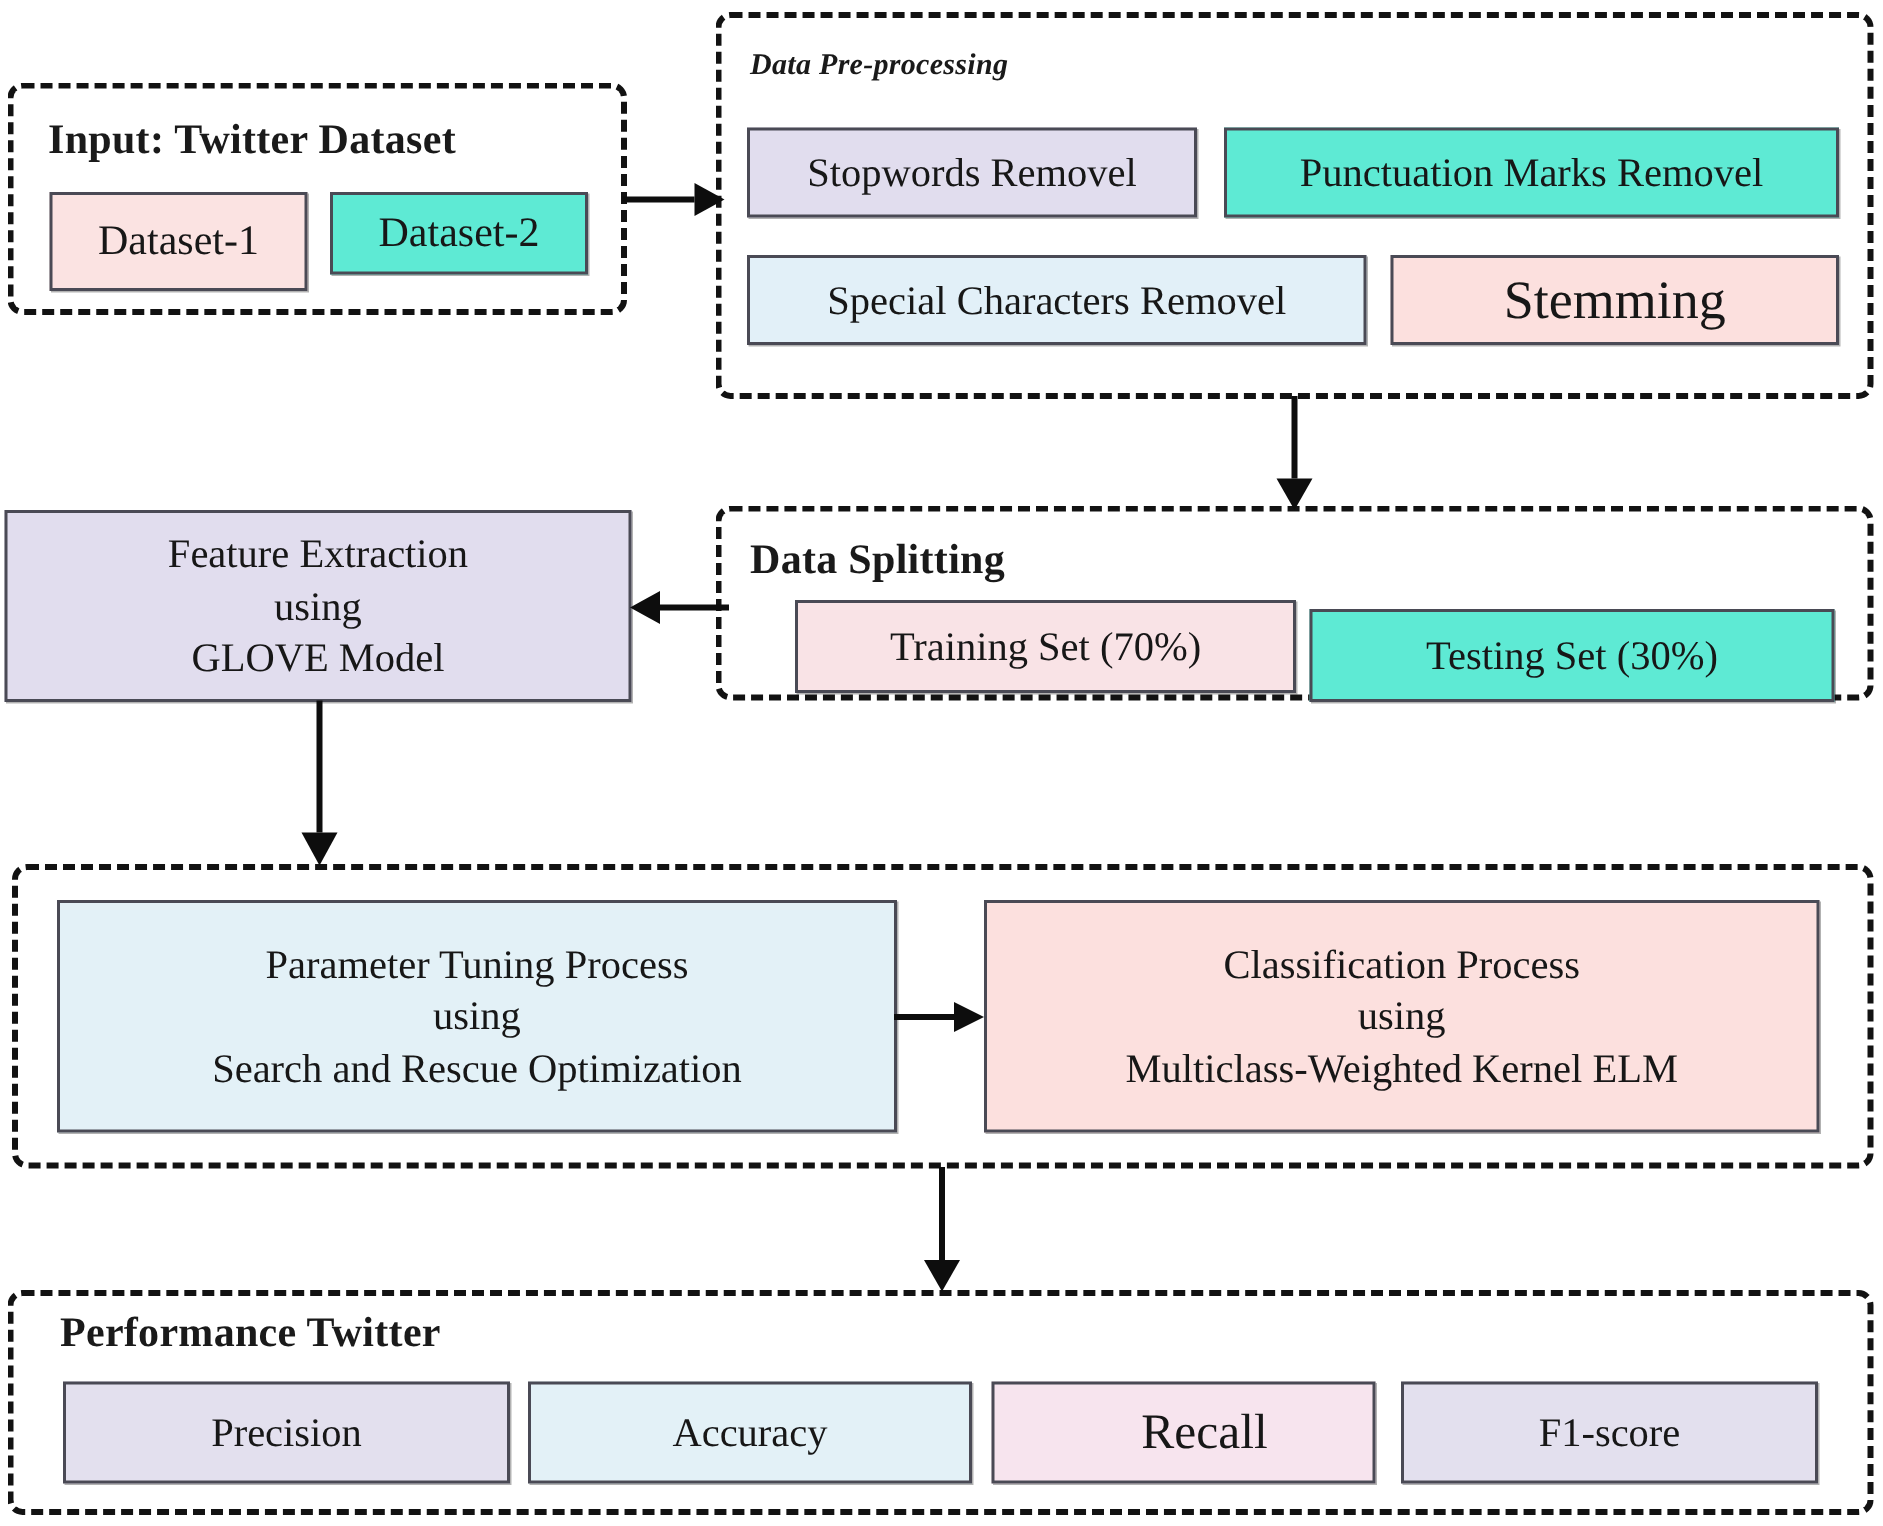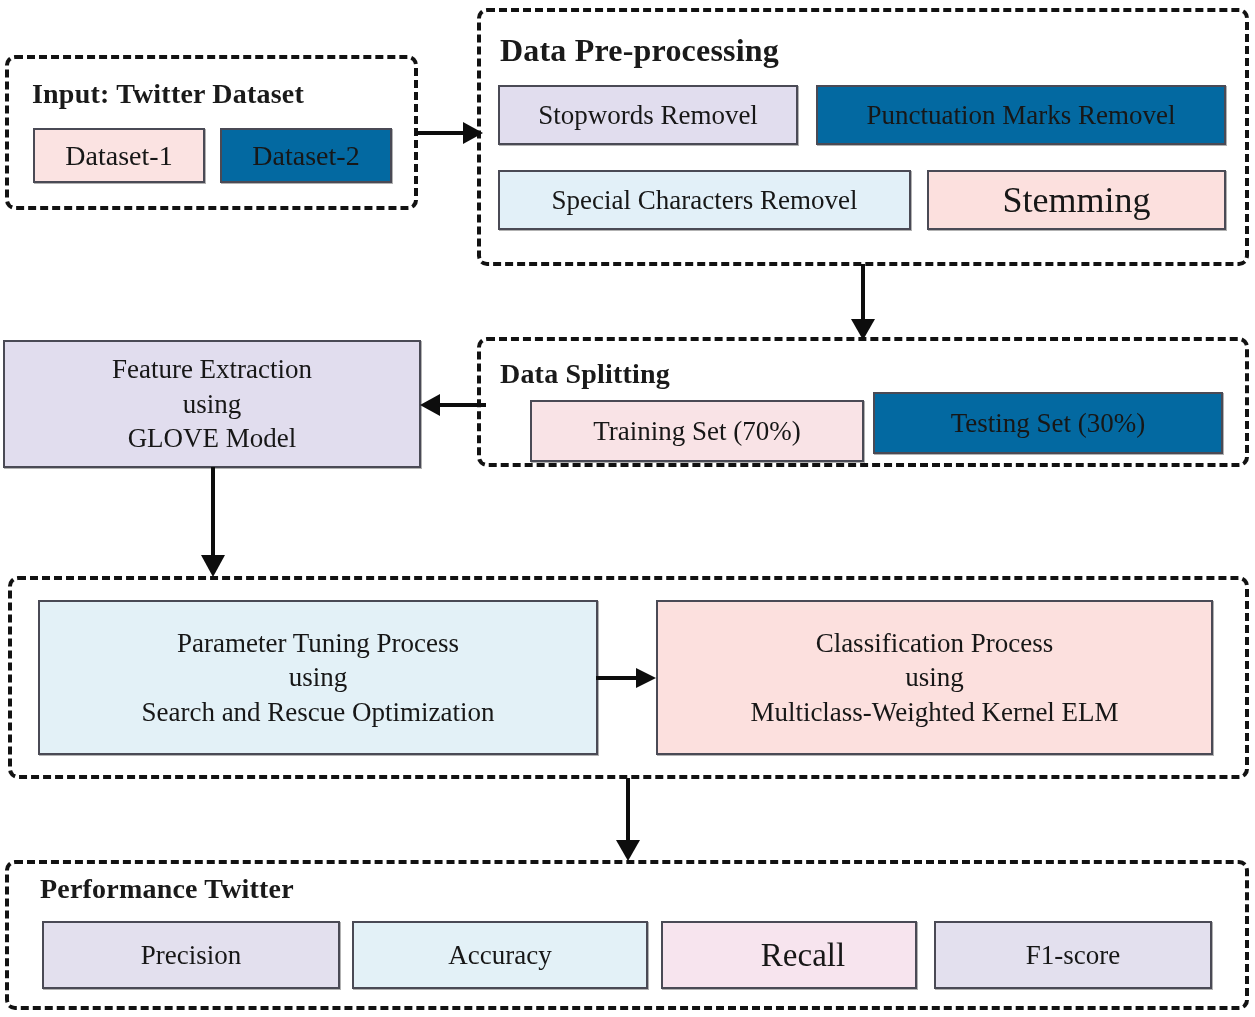--- a/index.html
+++ b/index.html
@@ -43,21 +43,21 @@
     text-align: center;
     color: #171717;
     line-height: 1.28;
     box-shadow: 1px 1px 0 rgba(0,0,0,0.30);
   }
   .node .lines {
     white-space: pre-line;
   }
   
   .fill-pink     { background: #fbe3e2; }
-  .fill-lilac    { background: #0369a1; }
+  .fill-lilac    { background: #5eead4; }
   .fill-lavender { background: #e1ddee; }
   .fill-cyan     { background: #e2f0f8; }
   .fill-rose     { background: #f9e3e6; }
   .fill-blush    { background: #f7e4ee; }
   .fill-peri     { background: #e3e0ee; }
   .fill-ice      { background: #e3f1f7; }
   .fill-salmon   { background: #fce0de; }
 
   
   .arrow-svg {
@@ -74,29 +74,29 @@
     fill: #0d0d0d;
   }
 </style>
 </head>
 <body>
 
 <div id="canvas">
 
   <div class="group" style="left:5px; top:55px; width:413px; height:155px;"></div>
   <div class="group-title" style="left:32px; top:78px; font-size:28px;">Input: Twitter Dataset</div>
-  <div class="node fill-pink" style="left:33px; top:128px; width:172px; height:55px; font-size:28px;">
+  <div class="node fill-pink" style="left:33px; top:128px; width:172px; height:66px; font-size:28px;">
     <span class="lines">Dataset-1</span>
   </div>
   <div class="node fill-lilac" style="left:220px; top:128px; width:172px; height:55px; font-size:28px;">
     <span class="lines">Dataset-2</span>
   </div>
 
   <div class="group" style="left:477px; top:8px; width:772px; height:258px;"></div>
-  <div class="group-title" style="left:500px; top:32px; font-size:32px;">Data Pre-processing</div>
+  <div class="group-title" style="left:500px; top:32px; font-size:20px;font-style:italic;">Data Pre-processing</div>
   <div class="node fill-lavender" style="left:498px; top:85px; width:300px; height:60px; font-size:27px;">
     <span class="lines">Stopwords Removel</span>
   </div>
   <div class="node fill-lilac" style="left:816px; top:85px; width:410px; height:60px; font-size:27px;">
     <span class="lines">Punctuation Marks Removel</span>
   </div>
   <div class="node fill-cyan" style="left:498px; top:170px; width:413px; height:60px; font-size:27px;">
     <span class="lines">Special Characters Removel</span>
   </div>
   <div class="node fill-salmon" style="left:927px; top:170px; width:299px; height:60px; font-size:36px;">
@@ -107,21 +107,21 @@
     <span class="lines">Feature Extraction
 using
 GLOVE Model</span>
   </div>
 
   <div class="group" style="left:477px; top:337px; width:772px; height:130px;"></div>
   <div class="group-title" style="left:500px; top:358px; font-size:28px;">Data Splitting</div>
   <div class="node fill-rose" style="left:530px; top:400px; width:334px; height:62px; font-size:27px;">
     <span class="lines">Training Set (70%)</span>
   </div>
-  <div class="node fill-lilac" style="left:873px; top:392px; width:350px; height:62px; font-size:27px;">
+  <div class="node fill-lilac" style="left:873px; top:406px; width:350px; height:62px; font-size:27px;">
     <span class="lines">Testing Set (30%)</span>
   </div>
 
   <div class="group" style="left:8px; top:576px; width:1241px; height:203px;"></div>
   <div class="node fill-ice" style="left:38px; top:600px; width:560px; height:155px; font-size:27px;">
     <span class="lines">Parameter Tuning Process
 using
 Search and Rescue Optimization</span>
   </div>
   <div class="node fill-salmon" style="left:656px; top:600px; width:557px; height:155px; font-size:27px;">

